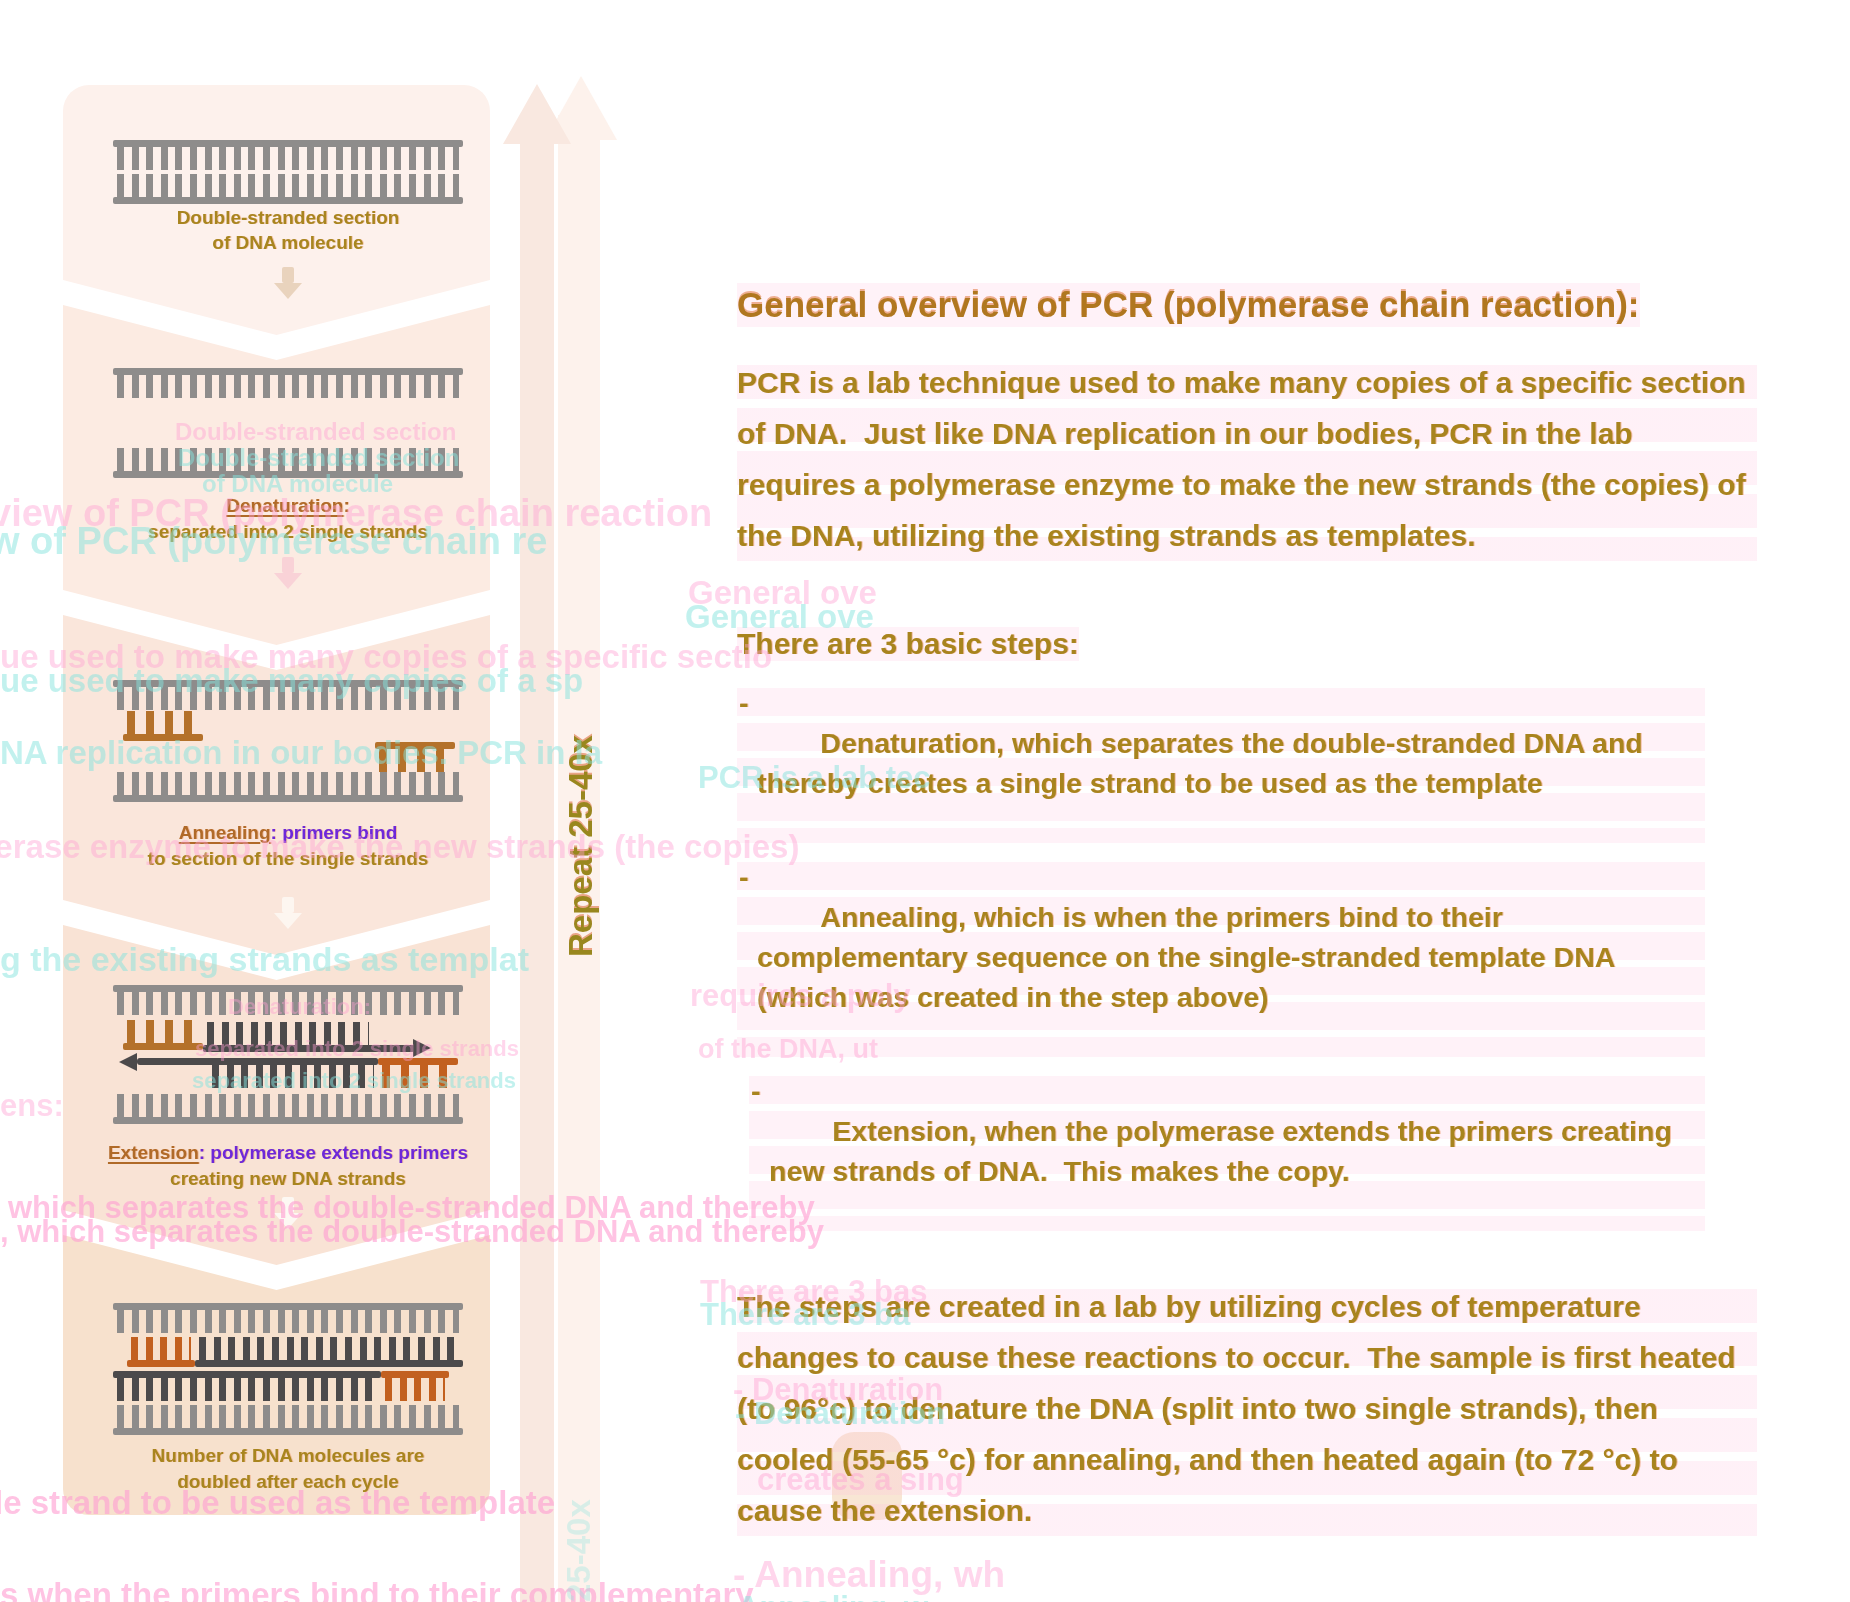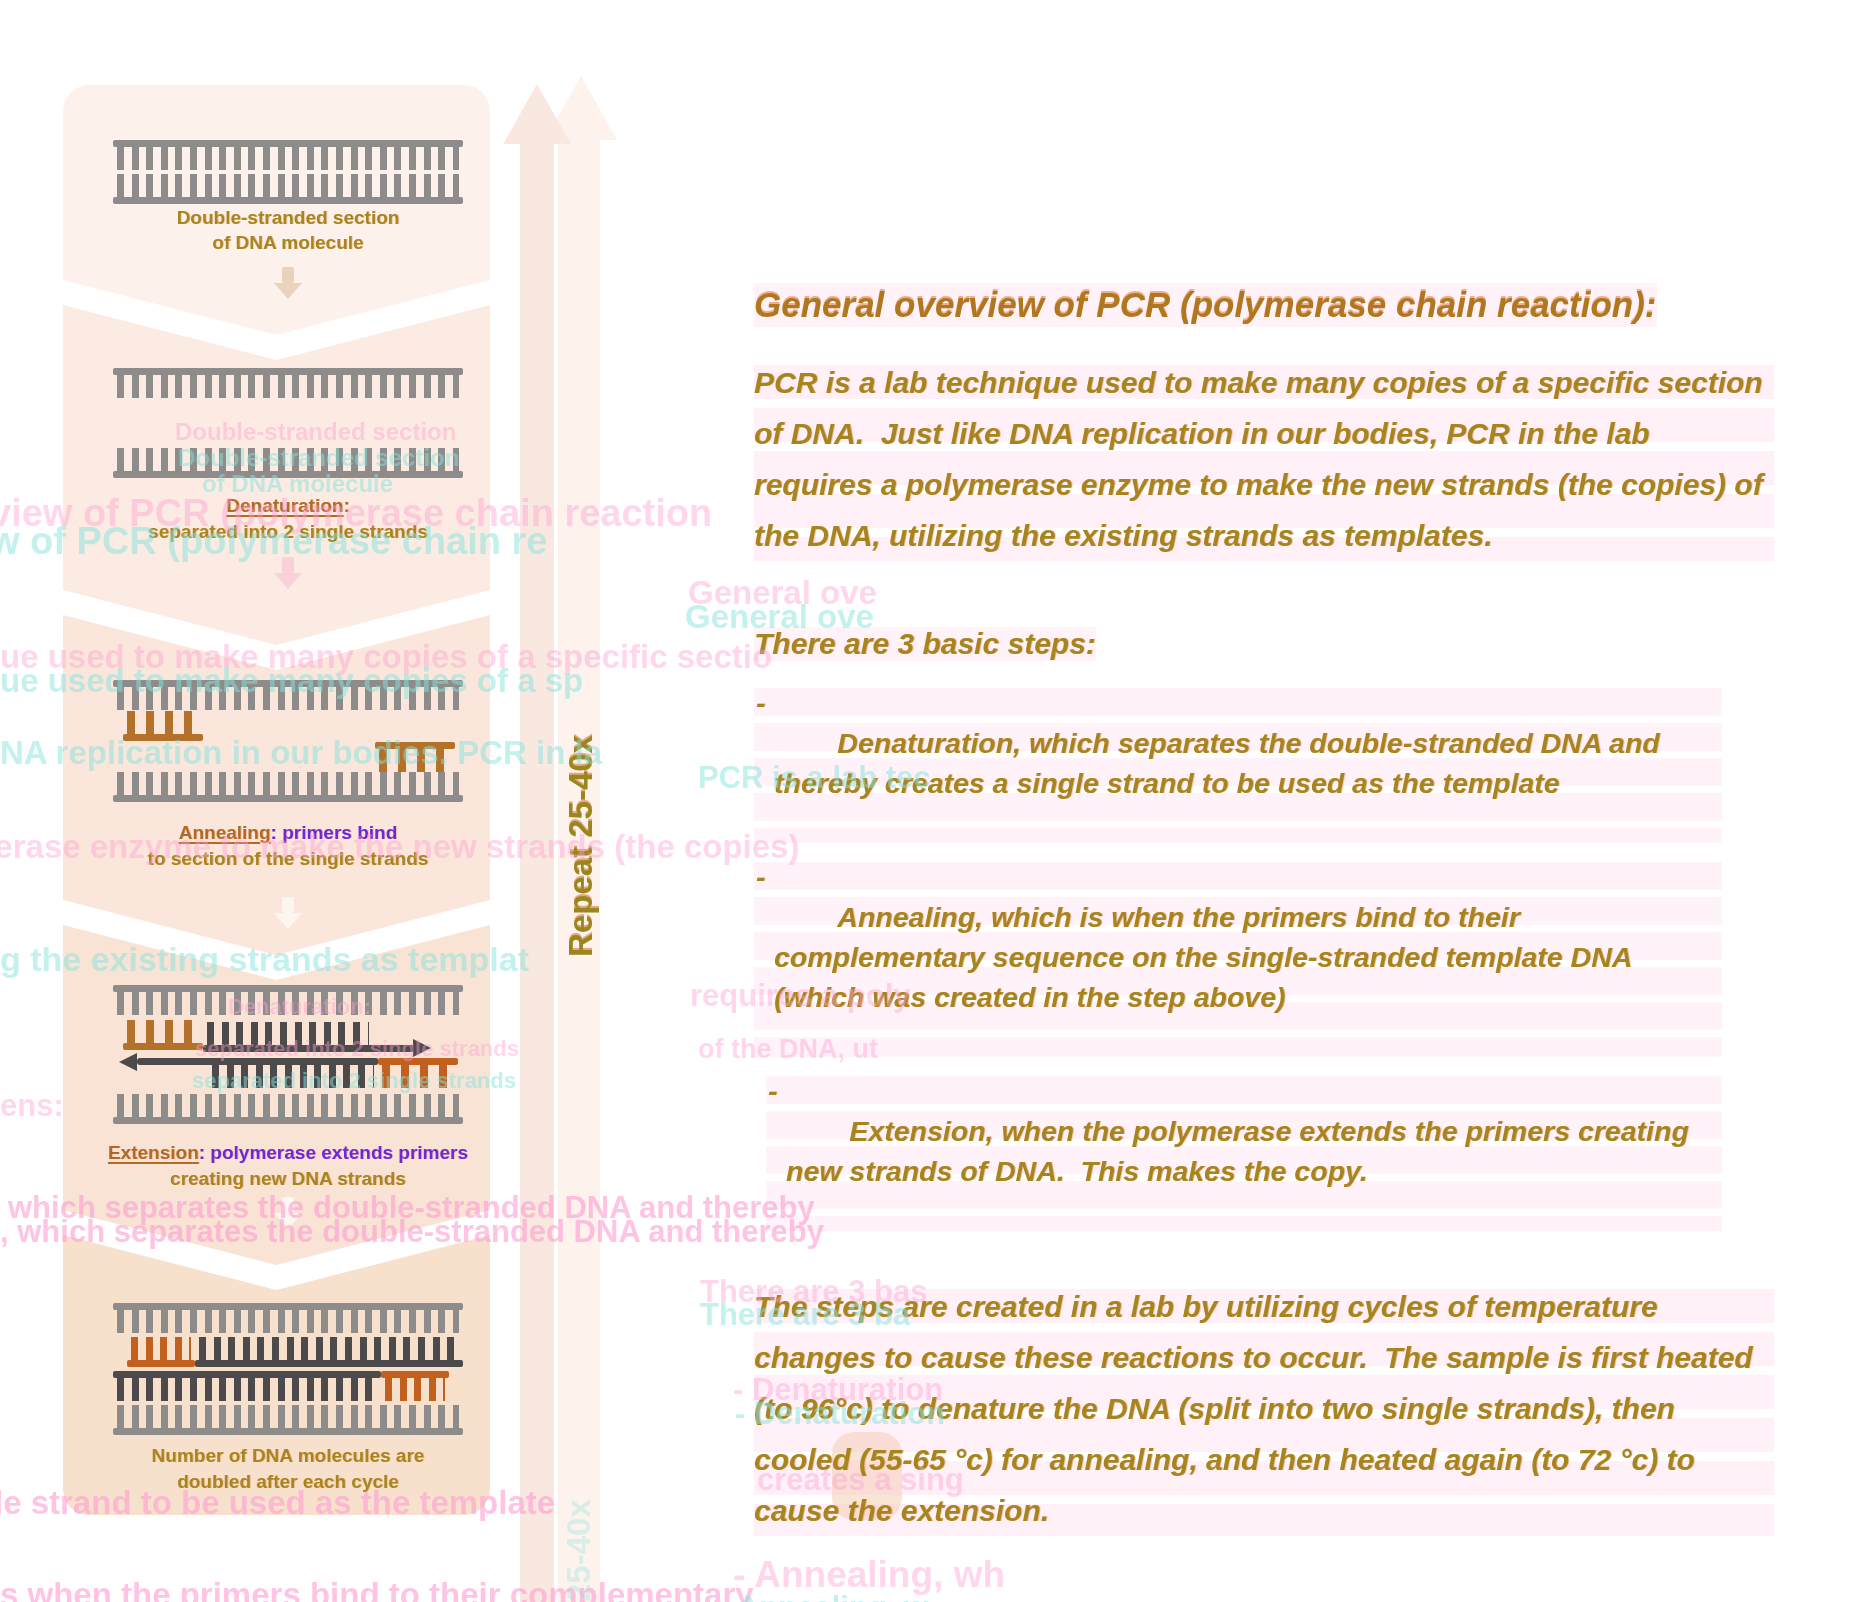--- a/index.html
+++ b/index.html
@@ -54,21 +54,21 @@
   .dn .sh{display:block;width:12px;height:16px;margin:0 auto;border-radius:2px;background:var(--a);}
   .dn .hd{display:block;width:0;height:0;margin:0 auto;
       border-left:14px solid transparent;border-right:14px solid transparent;border-top:16px solid var(--a);}
 
   
   .repeat-label{position:absolute;left:581px;top:846px;transform:translate(-50%,-50%) rotate(-90deg);
       font-size:33px;color:#99871e;white-space:nowrap;z-index:3;
       text-shadow:2px 0 0 rgba(216,85,30,.5);}
 
   
-  .article{position:absolute;left:754px;top:0;width:1020px;z-index:2;color:#a8841e;font-style:italic;}
+  .article{position:absolute;left:737px;top:0;width:1020px;z-index:2;color:#a8841e;}
   .article .title{margin-top:283px;font-size:35px;line-height:44px;color:#b0771f;display:inline-block;
       text-shadow:0 -2px 0 rgba(222,106,40,.5);background:rgba(255,205,228,.25);}
   .article .p{margin-top:30px;font-size:30px;line-height:51px;white-space:pre-wrap;
       text-shadow:1px 0 0 rgba(224,112,44,.4);
       background-image:repeating-linear-gradient(180deg,rgba(255,190,220,.22) 8px 42px,rgba(255,190,220,0) 42px 51px);}
   .article .heading{margin-top:66px;font-size:30px;display:inline-block;background:rgba(255,205,228,.25);
       text-shadow:1px 0 0 rgba(224,112,44,.4);}
   .article .bullets{margin-top:22px;width:968px;}
   .article .bullet{position:relative;padding-left:20px;margin-top:14px;font-size:28.5px;line-height:40px;
       white-space:pre-wrap;text-shadow:1px 0 0 rgba(224,112,44,.4);

